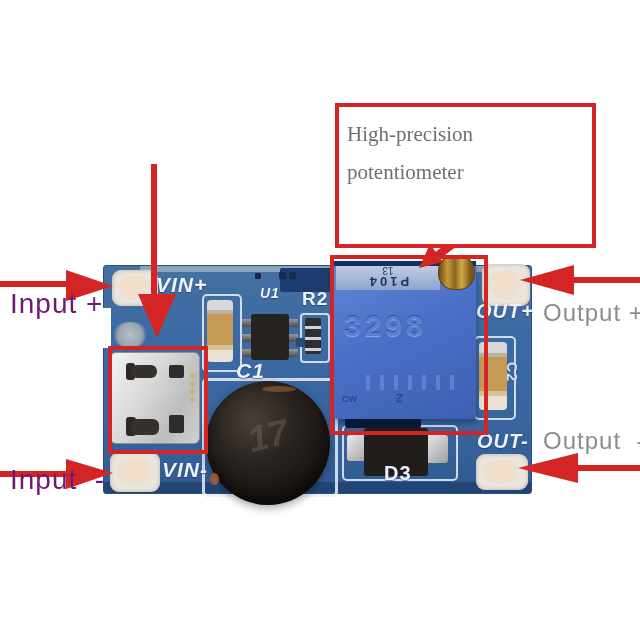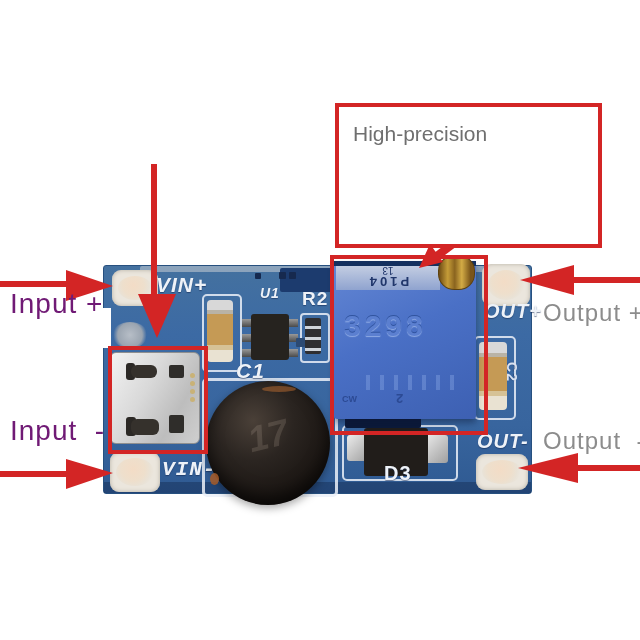--- a/index.html
+++ b/index.html
@@ -5,26 +5,26 @@
   html,body{margin:0;padding:0;background:#fff;}
   .canvas{position:relative;width:640px;height:640px;background:#ffffff;overflow:hidden;
           font-family:"Liberation Sans",sans-serif;}
   .abs{position:absolute;}
 
   
   svg.arrows{position:absolute;left:0;top:0;z-index:5;pointer-events:none;}
   .callout{position:absolute;background:#ffffff;border:4px solid #d32525;z-index:6;color:#6f6f6f;}
   .callout-usb{left:65px;top:92px;width:177px;height:66px;display:flex;align-items:center;justify-content:center;
                font-size:24px;}
-  .callout-pot{left:335px;top:103px;width:245px;height:129px;padding-left:14px;padding-top:8px;font-size:21px;}
+  .callout-pot{left:335px;top:103px;width:245px;height:129px;padding-left:8px;padding-top:8px;font-size:21px;font-family:Liberation Serif, serif;}
   .callout-pot .line{display:block;line-height:38px;white-space:nowrap;}
   .io-label{position:absolute;z-index:6;white-space:pre;}
   .io-input{color:#701a75;font-size:28px;letter-spacing:1px;}
   .io-output{color:#8c8c8c;font-size:24px;letter-spacing:1px;}
-  .lbl-inp{left:10px;top:288px;} .lbl-inm{left:10px;top:415px;}
+  .lbl-inp{left:10px;top:288px;} .lbl-inm{left:10px;top:464px;}
   .lbl-outp{left:543px;top:299px;} .lbl-outm{left:543px;top:427px;}
 
   
   .pcb{position:absolute;left:103px;top:265px;width:427px;height:227px;z-index:1;
        background:linear-gradient(180deg,#44719f 0%,#3c6aa4 30%,#38659e 70%,#2f5a92 100%);
        border:1px solid #27507f;border-radius:3px;}
   .pcb .topedge{left:36px;top:0;width:380px;height:6px;background:rgba(200,205,212,.55);border-radius:2px;}
   .pcb .darkband{left:176px;top:2px;width:146px;height:24px;background:#1c3b6e;border-radius:2px;}
   .pcb .bottomstrip{left:0;top:216px;width:427px;height:11px;background:rgba(12,28,62,.35);}
   .pcb .notch{left:-2px;top:42px;width:9px;height:40px;background:#fff;}
@@ -36,22 +36,22 @@
         background:radial-gradient(circle at 45% 40%,#f3dcc6 0%,#eedfcc 45%,#e9e2d6 65%,rgba(233,226,214,0) 78%);}
   .pad-vinp{left:8px;top:4px;width:46px;height:36px;}
   .pad-vinm{left:6px;top:186px;width:50px;height:40px;}
   .pad-outp{left:378px;top:-2px;width:48px;height:42px;}
   .pad-outm{left:372px;top:188px;width:52px;height:36px;}
 
   .silk{position:absolute;color:#eef2f8;font-weight:700;font-style:italic;z-index:3;
         text-shadow:0 1px 1px rgba(20,40,80,.55);letter-spacing:1px;}
   .silk-upright{font-style:normal;}
   .s-vinp{left:52px;top:7px;font-size:21px;}
-  .s-vinm{left:58px;top:192px;font-size:21px;font-family:Liberation Mono, monospace;}
-  .s-outp{left:372px;top:34px;font-size:20px;padding-left:8px;}
+  .s-vinm{left:58px;top:192px;font-size:21px;}
+  .s-outp{left:372px;top:34px;font-size:20px;}
   .s-outm{left:373px;top:164px;font-size:20px;}
   .s-u1{left:156px;top:19px;font-size:14px;font-style:italic;}
   .s-r2{left:198px;top:22px;font-size:19px;}
   .s-c1{left:132px;top:93px;font-size:21px;}
   .s-d3{left:280px;top:196px;font-size:20px;z-index:4;}
   .s-c2{left:398px;top:98px;font-size:14px;transform:rotate(90deg);color:#d9e2f2;}
 
   .outline{position:absolute;border:2px solid rgba(235,240,248,.85);border-radius:5px;z-index:2;}
   .o-cap1{left:98px;top:28px;width:36px;height:74px;}
   .o-r2{left:196px;top:47px;width:26px;height:46px;border-radius:4px;}
@@ -135,20 +135,21 @@
       <polygon points="66,459 66,489 113,473"></polygon>
       <rect x="570" y="277" width="70" height="6"></rect>
       <polygon points="574,265 574,295 520,280"></polygon>
       <rect x="574" y="465" width="66" height="6"></rect>
       <polygon points="578,453 578,483 518,468"></polygon>
     </g>
   </svg>
 
   <div class="callout callout-pot">
     <span class="line">High-precision</span>
+    <span class="line">potentiometer</span>
   </div>
 
   <div class="io-label io-input lbl-inp">Input +</div>
   <div class="io-label io-input lbl-inm">Input  -</div>
   <div class="io-label io-output lbl-outp">Output +</div>
   <div class="io-label io-output lbl-outm">Output  -</div>
 
   <div class="pcb">
     <div class="abs topedge"></div>
     <div class="abs darkband"></div>

